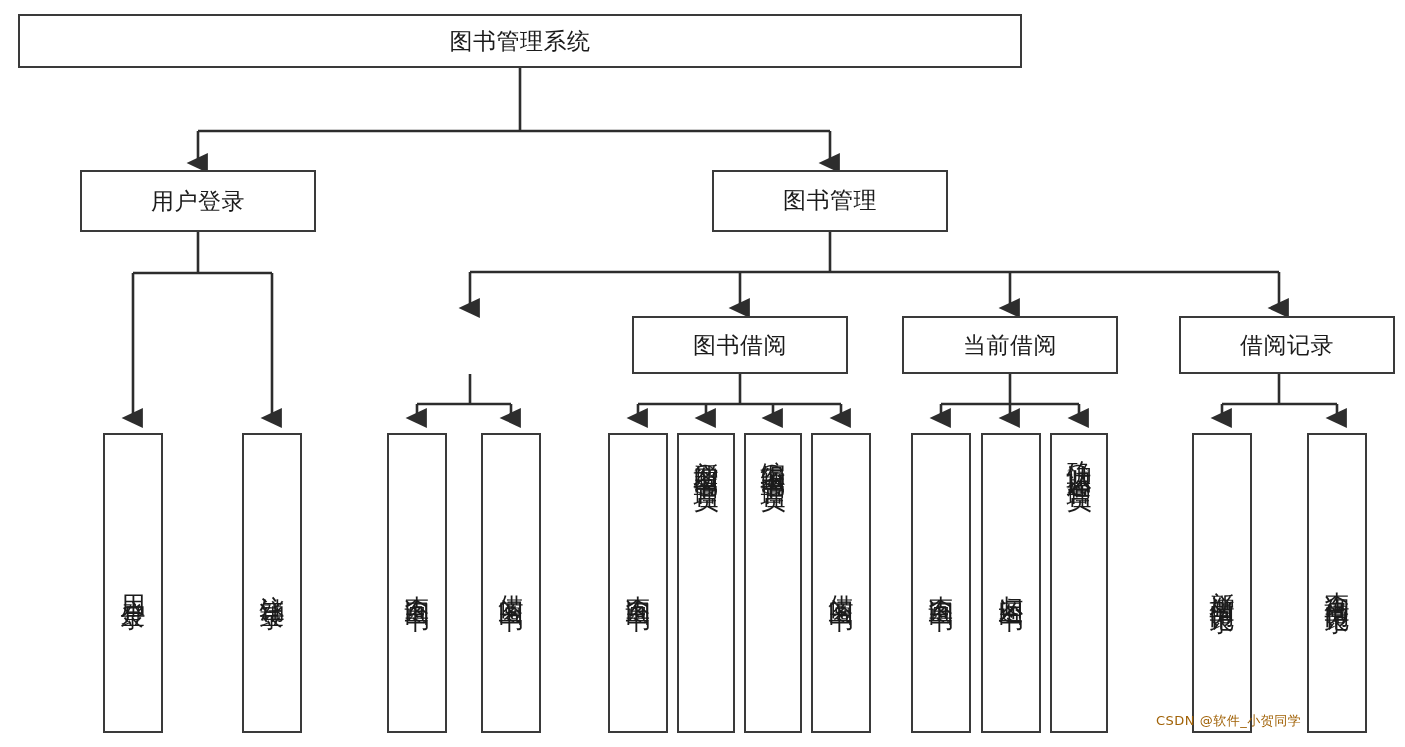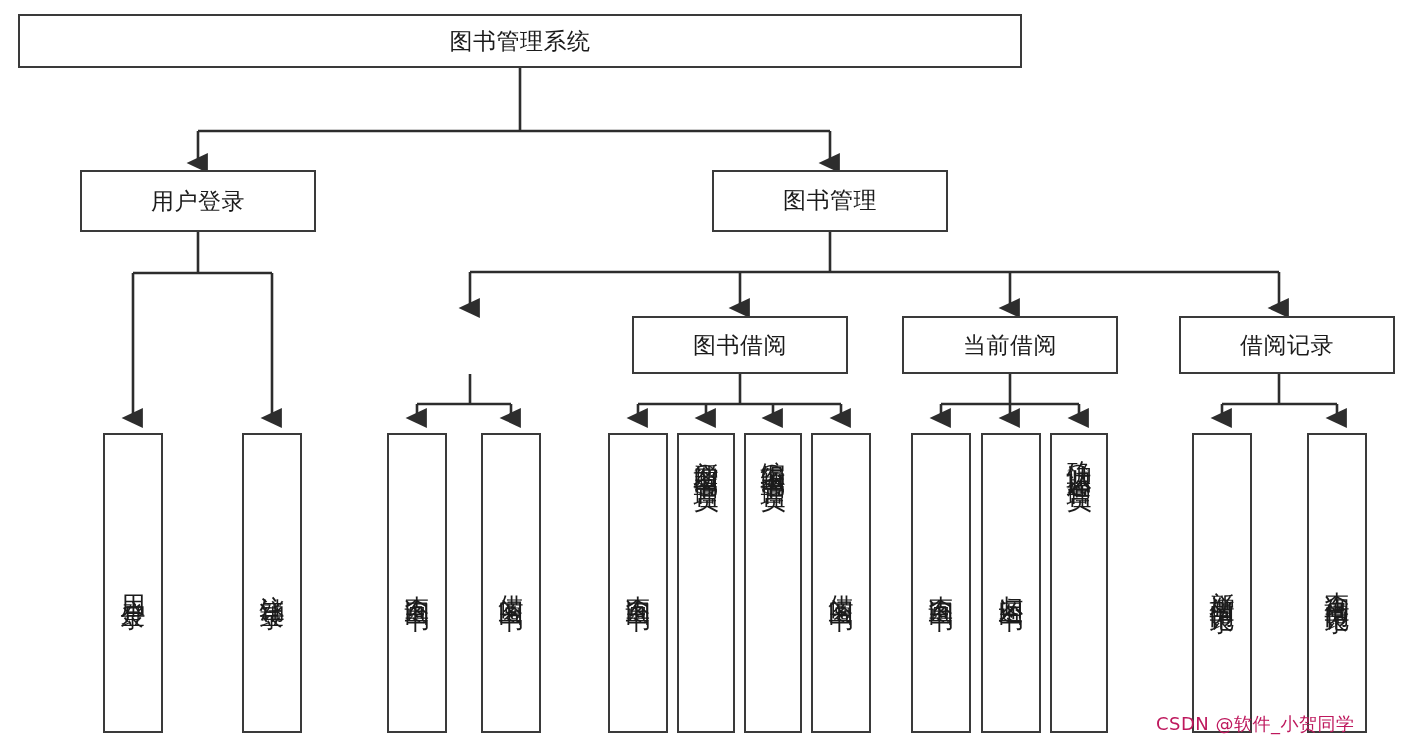--- a/index.html
+++ b/index.html
@@ -62,22 +62,22 @@
     white-space: nowrap;
   }
   .node.vert.mid {
     align-items: center;
     padding-top: 0;
   }
   .watermark {
     position: absolute;
     left: 1156px;
     top: 712px;
-    font-size: 18px;
-    color: #be185d;
+    font-size: 13px;
+    color: #a16207;
     white-space: nowrap;
     letter-spacing: 0.5px;
   }
 </style>
 </head>
 <body>
 
 <div id="canvas">
 
   <svg id="edges" viewBox="0 0 1405 747">

